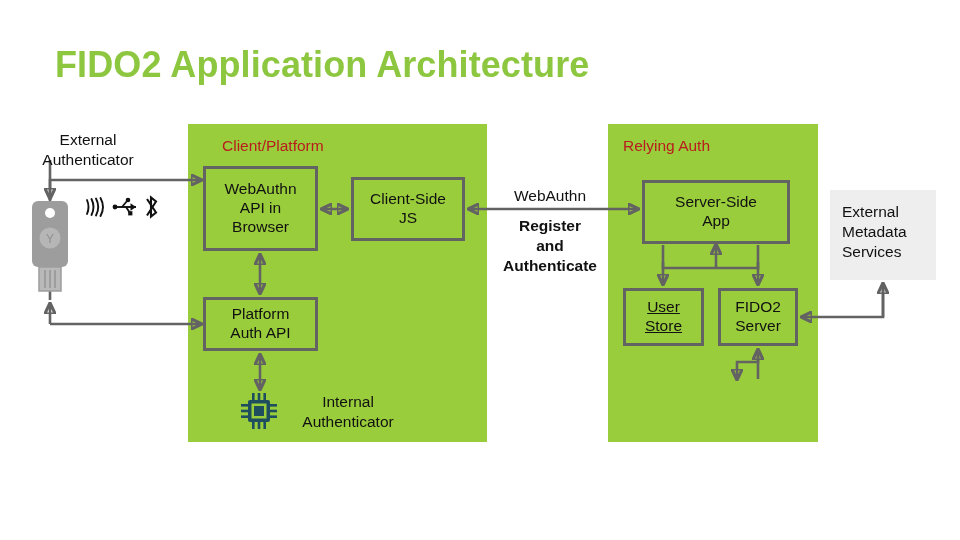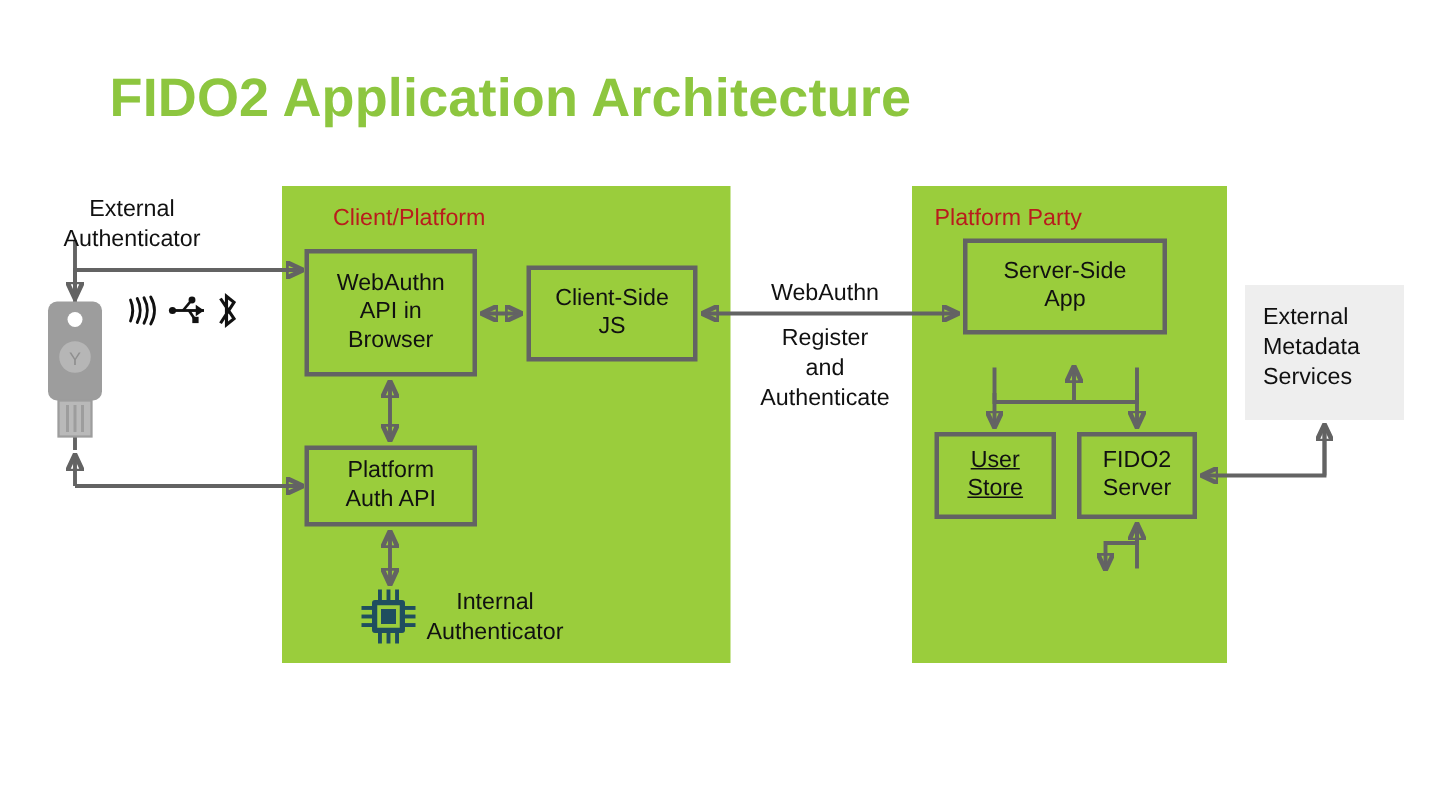--- a/index.html
+++ b/index.html
@@ -17,21 +17,21 @@
   }
   #stage {
     position: absolute;
     left: 0; top: 0;
     width: 960px;
     height: 540px;
   }
   
   #title {
     position: absolute;
-    left: 73px;
+    left: 55px;
     top: 44px;
     font-size: 36px;
     font-weight: bold;
     color: #8dc63f;
     letter-spacing: 0.1px;
     white-space: nowrap;
   }
   
   .zone {
     position: absolute;
@@ -59,21 +59,21 @@
     justify-content: center;
     text-align: center;
     font-size: 15.5px;
     line-height: 1.22;
     color: #111111;
     z-index: 4;
   }
   #n-webauthn  { left: 203px; top: 166px; width: 115px; height: 85px; }
   #n-clientjs  { left: 351px; top: 177px; width: 114px; height: 64px; }
   #n-platform  { left: 203px; top: 297px; width: 115px; height: 54px; }
-  #n-server    { left: 642px; top: 159px; width: 136px; height: 64px; }
+  #n-server    { left: 642px; top: 180px; width: 148px; height: 64px; }
   #n-userstore { left: 623px; top: 288px; width: 81px;  height: 58px; text-decoration: underline; }
   #n-fido2     { left: 718px; top: 288px; width: 80px;  height: 58px; }
   #n-attest    { left: 683px; top: 383px; width: 113px; height: 58px; }
 
   
   #n-metadata {
     position: absolute;
     left: 830px; top: 190px; width: 106px; height: 90px;
     background: #eeeeee;
     border: none;
@@ -92,22 +92,22 @@
     font-size: 15.5px;
     line-height: 1.28;
     color: #111111;
     text-align: center;
     white-space: pre-line;
     z-index: 5;
   }
   #lbl-extauth  { left: 18px;  top: 130px; width: 140px; }
   #lbl-ctap     { left: 82px;  top: 228px; width: 104px; }
   #lbl-webauthn-link { left: 494px; top: 186px; width: 112px; }
-  #lbl-regauth  { left: 494px; top: 216px; width: 112px; }
-  #lbl-internal { left: 264px; top: 392px; width: 132px; text-align: center;}
+  #lbl-regauth  { left: 494px; top: 216px; width: 112px; font-weight: bold; }
+  #lbl-internal { left: 282px; top: 392px; width: 132px; text-align: center;}
 
   
   #yubikey {
     position: absolute;
     left: 31px; top: 200px; width: 38px; height: 102px;
     z-index: 5;
   }
   
   #conn-icons {
     position: absolute;
@@ -133,21 +133,21 @@
 </head>
 <body>
 
 <div id="stage">
 
   <div id="title">FIDO2 Application Architecture</div>
 
   <div class="zone" id="zone-client"></div>
   <div class="zone" id="zone-rp"></div>
   <div class="zone-label" id="zone-client-label">Client/Platform</div>
-  <div class="zone-label" id="zone-rp-label">Platform Party</div>
+  <div class="zone-label" id="zone-rp-label">Relying Auth</div>
 
   <svg id="arrows" viewBox="0 0 960 540" xmlns="http://www.w3.org/2000/svg">
     <defs>
       <marker id="ah" viewBox="0 0 10 10" refX="8.4" refY="5" markerWidth="4.6" markerHeight="4.6" orient="auto-start-reverse">
         <path d="M 0 0.6 L 9.4 5 L 0 9.4 z" fill="#636363" stroke="none"></path>
       </marker>
     </defs>
 
     <path d="M 50 300 L 50 180 L 201 180" marker-end="url(#ah)"></path>
     <path d="M 50 160 L 50 198" marker-end="url(#ah)"></path>

